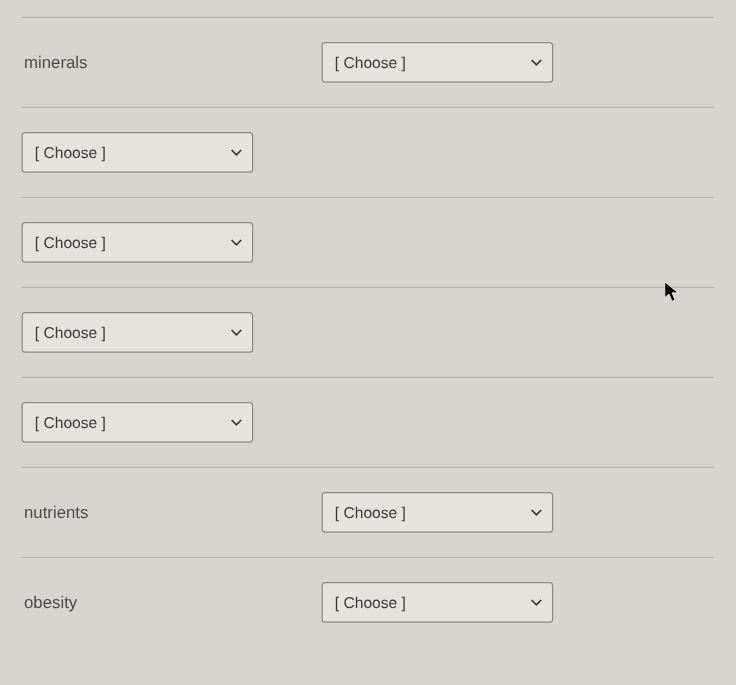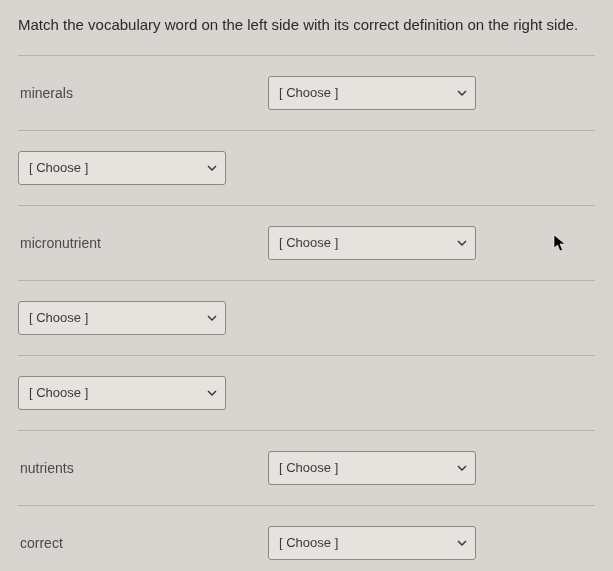--- a/index.html
+++ b/index.html
@@ -26,21 +26,21 @@
     padding: 20px 0;
     min-height: 72px;
   }
   .term {
     flex: 0 0 250px;
     color: #4a4a4a;
     font-size: 14px;
     padding-left: 2px;
   }
   .select {
-    width: 208px;
+    width: 193px;
     height: 34px;
     background: #e6e2de;
     border: 1px solid #8c8884;
     border-radius: 3px;
     display: flex;
     align-items: center;
     justify-content: space-between;
     padding: 0 8px 0 10px;
     color: #3a3a3a;
     font-size: 13px;
@@ -58,21 +58,20 @@
     position: absolute;
     left: 553px;
     top: 234px;
     pointer-events: none;
   }
 </style>
 </head>
 <body>
 
 <div class="container">
-  <p class="instructions">Match the vocabulary word on the left side with its correct definition on the right side.</p>
 
   <div class="row">
     <div class="term">minerals</div>
     <div class="select">
       <span>[ Choose ]</span>
       <span class="chevron">
         <svg width="10" height="6" viewBox="0 0 10 6">
             <path d="M1 1 L5 5 L9 1" fill="none" stroke="#333" stroke-width="1.4"></path>
           </svg>
       </span>
@@ -84,21 +83,20 @@
       <span>[ Choose ]</span>
       <span class="chevron">
         <svg width="10" height="6" viewBox="0 0 10 6">
             <path d="M1 1 L5 5 L9 1" fill="none" stroke="#333" stroke-width="1.4"></path>
           </svg>
       </span>
     </div>
   </div>
 
   <div class="row">
-    <div class="term">micronutrient</div>
     <div class="select">
       <span>[ Choose ]</span>
       <span class="chevron">
         <svg width="10" height="6" viewBox="0 0 10 6">
             <path d="M1 1 L5 5 L9 1" fill="none" stroke="#333" stroke-width="1.4"></path>
           </svg>
       </span>
     </div>
   </div>
 
@@ -130,21 +128,21 @@
       <span>[ Choose ]</span>
       <span class="chevron">
         <svg width="10" height="6" viewBox="0 0 10 6">
             <path d="M1 1 L5 5 L9 1" fill="none" stroke="#333" stroke-width="1.4"></path>
           </svg>
       </span>
     </div>
   </div>
 
   <div class="row">
-    <div class="term">correct</div>
+    <div class="term">obesity</div>
     <div class="select">
       <span>[ Choose ]</span>
       <span class="chevron">
         <svg width="10" height="6" viewBox="0 0 10 6">
             <path d="M1 1 L5 5 L9 1" fill="none" stroke="#333" stroke-width="1.4"></path>
           </svg>
       </span>
     </div>
   </div>
 </div>

